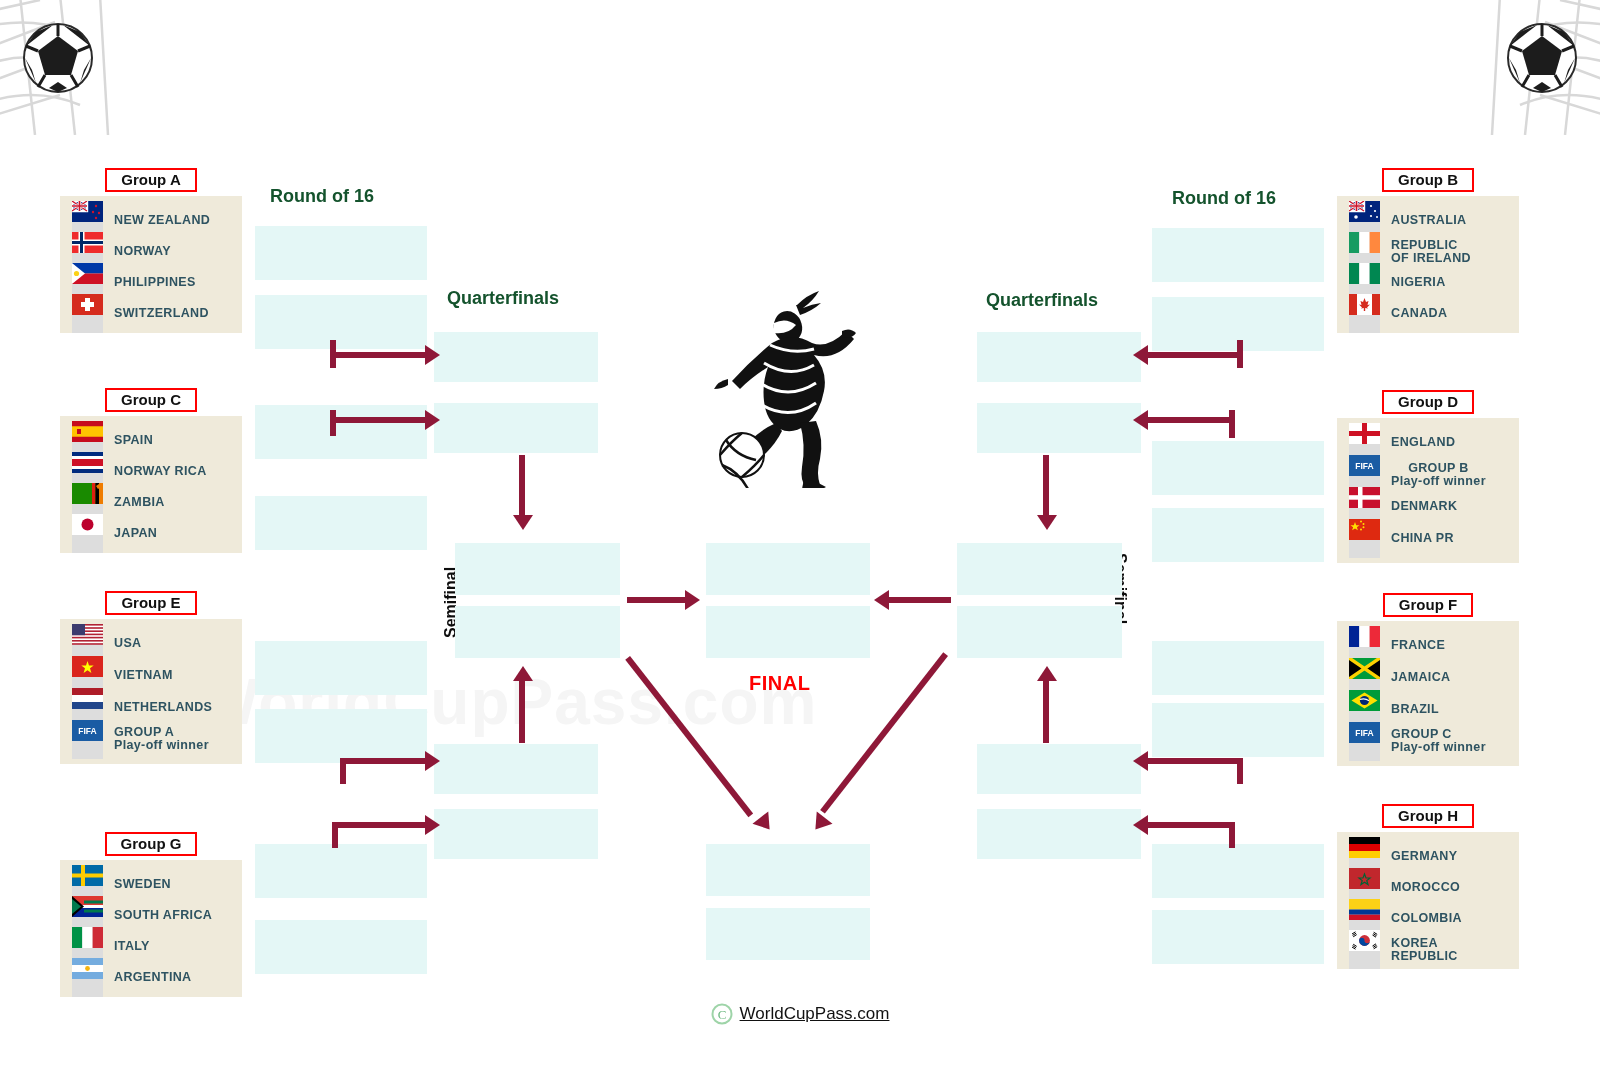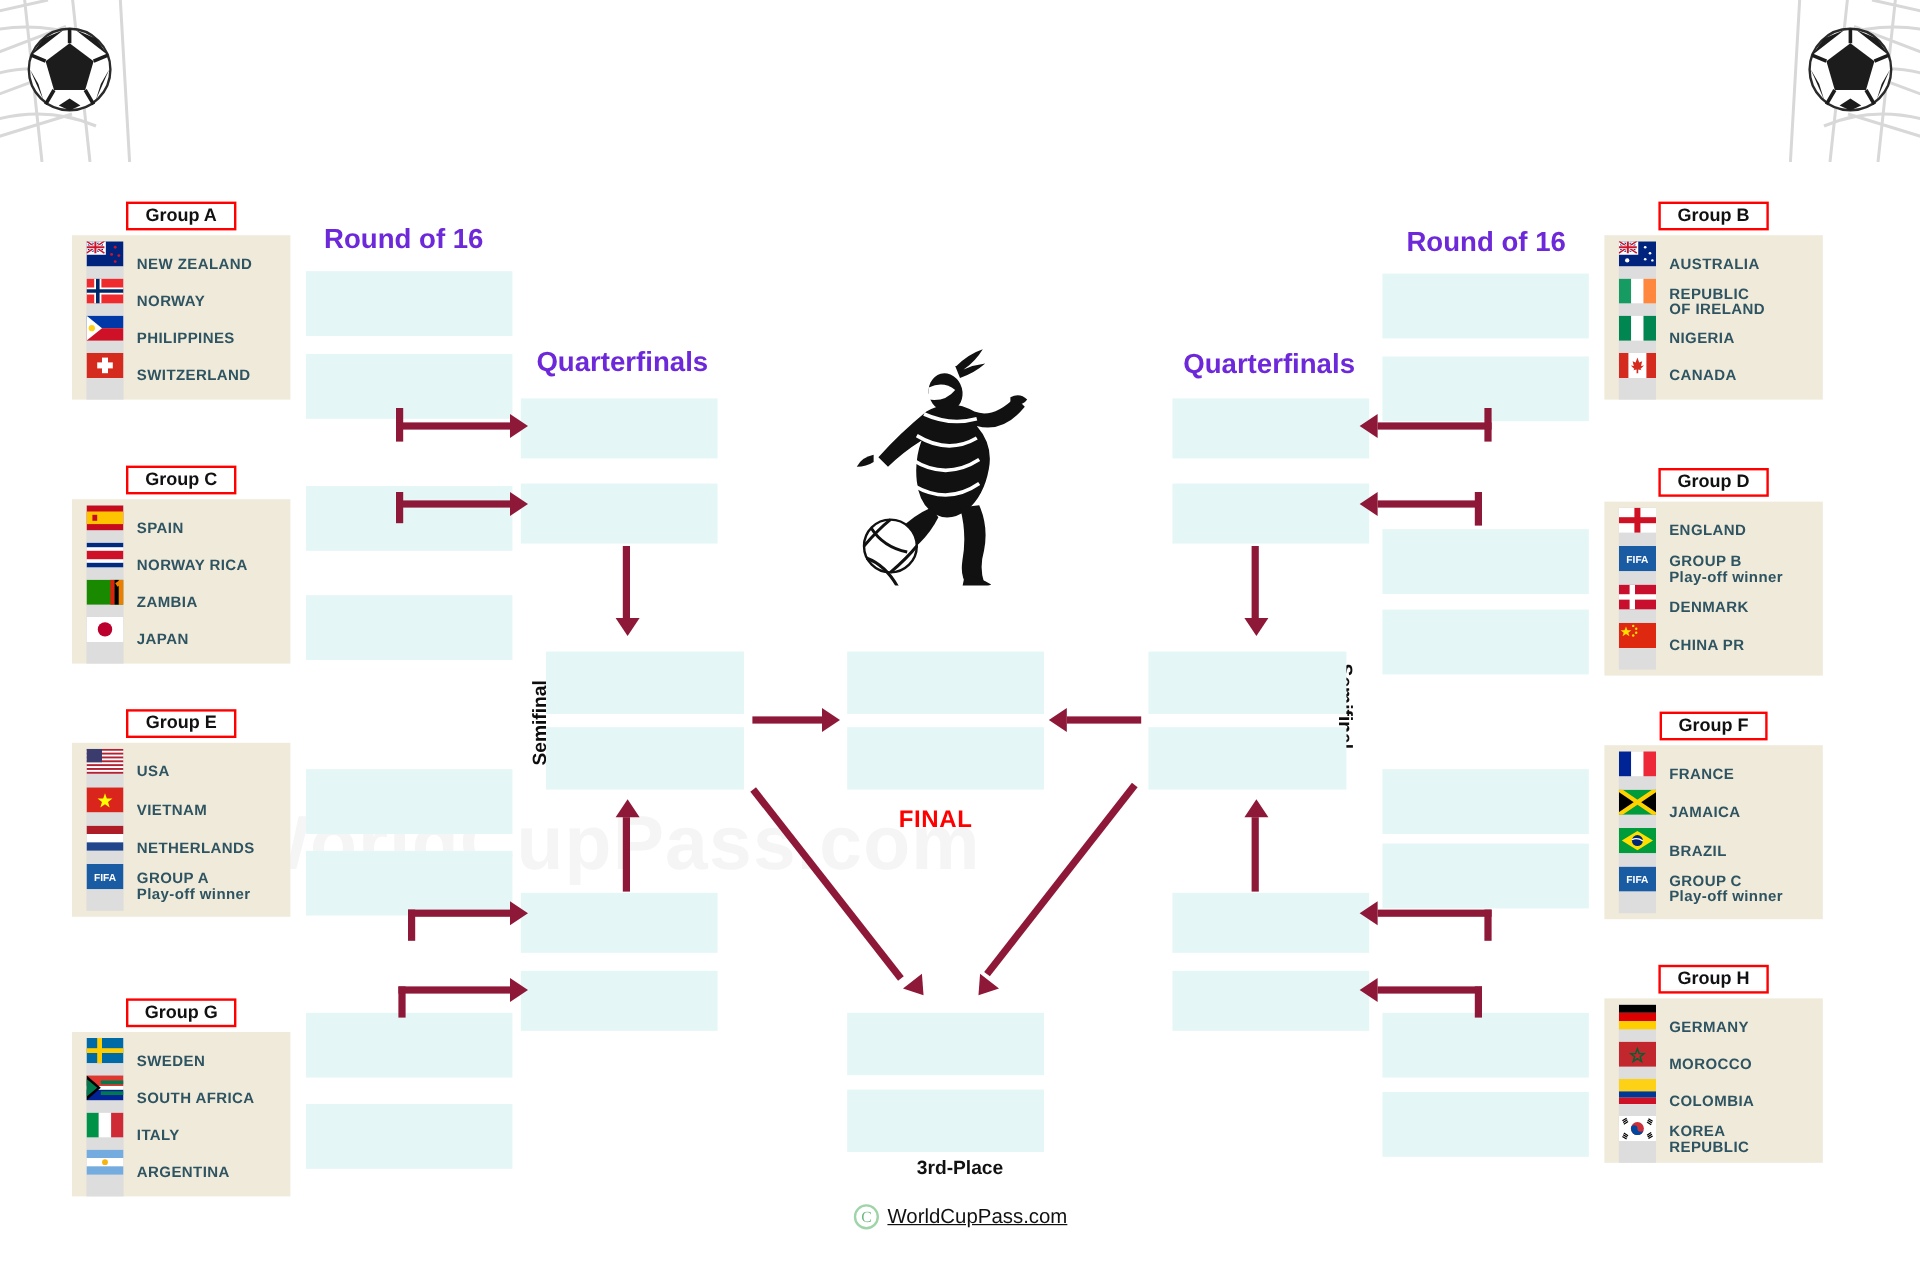--- a/index.html
+++ b/index.html
@@ -59,21 +59,21 @@
     font-size:12.5px;
     font-weight:bold;
     letter-spacing:.35px;
     line-height:13px;
     white-space:pre-line;
   }
 
   
   .round-label {
     position:absolute;
-    font-size:23px; font-weight:bold; color:#6d28d9;
+    font-size:18px; font-weight:bold; color:#14532d;
     white-space:nowrap;
   }
   .vert-label {
     position:absolute;
     font-size:16px; font-weight:bold; color:#0d0d0d;
     white-space:nowrap;
     transform-origin:0 0;
   }
   .vert-label.l { transform: rotate(-90deg); }
   .vert-label.r { transform: rotate(90deg); }
@@ -189,21 +189,20 @@
     </g>
   </svg>
 
   <div class="round-label" style="left:270px; top:186px;">Round of 16</div>
   <div class="round-label" style="left:1172px; top:188px;">Round of 16</div>
   <div class="round-label" style="left:447px; top:288px;">Quarterfinals</div>
   <div class="round-label" style="left:986px; top:290px;">Quarterfinals</div>
   <div class="vert-label l" style="left:442px; top:638px;">Semifinal</div>
   <div class="vert-label r" style="left:1129px; top:553px;">Semifinal</div>
   <div class="final-label">FINAL</div>
-  <div class="third-label">3rd-Place</div>
 
   <div class="slot" style="left:255px; top:226px;  width:172px; height:54px;"></div>
   <div class="slot" style="left:255px; top:295px;  width:172px; height:54px;"></div>
   <div class="slot" style="left:255px; top:405px;  width:172px; height:54px;"></div>
   <div class="slot" style="left:255px; top:496px;  width:172px; height:54px;"></div>
   <div class="slot" style="left:255px; top:641px;  width:172px; height:54px;"></div>
   <div class="slot" style="left:255px; top:709px;  width:172px; height:54px;"></div>
   <div class="slot" style="left:255px; top:844px;  width:172px; height:54px;"></div>
   <div class="slot" style="left:255px; top:920px;  width:172px; height:54px;"></div>
 
@@ -508,21 +507,21 @@
               <rect x="23" width="8" height="21" fill="#d52b1e"></rect>
               <path d="M15.5 4 L17 8 L19.5 7 L18.5 11 L21 10.5 L18 13.5 L19 14.5 L16.2 14 L16.2 17 L14.8 17 L14.8 14 L12 14.5 L13 13.5 L10 10.5 L12.5 11 L11.5 7 L14 8 Z" fill="#d52b1e"></path>
             </svg></span>
           <span class="team-name">CANADA</span>
         </div>
     </div>
   </div>
 
   <div class="group" style="left:1337px; top:390px; width:182px;">
     <div class="group-tag-wrap"><span class="group-tag">Group D</span></div>
-    <div class="group-box" style="height:145px;">
+    <div class="group-box" style="height:145px;text-align:center;">
       <div class="team-row">
           <span class="flag"><svg viewBox="0 0 31 21" width="31" height="21">
               <rect width="31" height="21" fill="#fff"></rect>
               <rect x="13" y="0" width="5" height="21" fill="#ce1124"></rect>
               <rect x="0" y="8" width="31" height="5" fill="#ce1124"></rect>
             </svg></span>
           <span class="team-name">ENGLAND</span>
         </div>
       <div class="team-row">
           <span class="flag"><svg viewBox="0 0 31 21" width="31" height="21">

